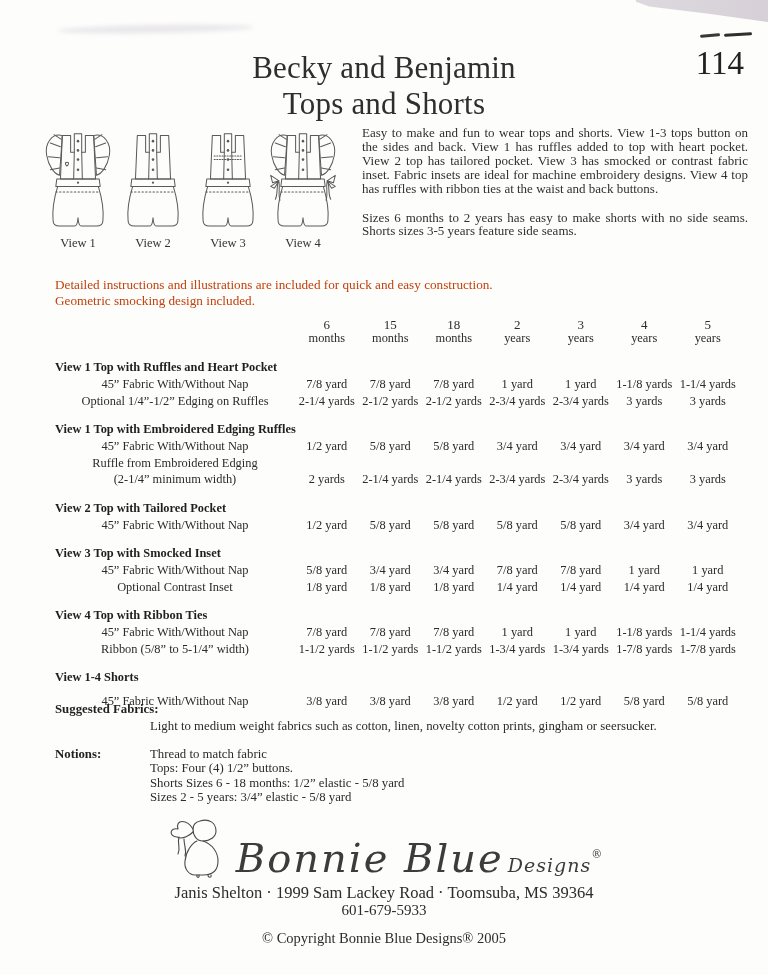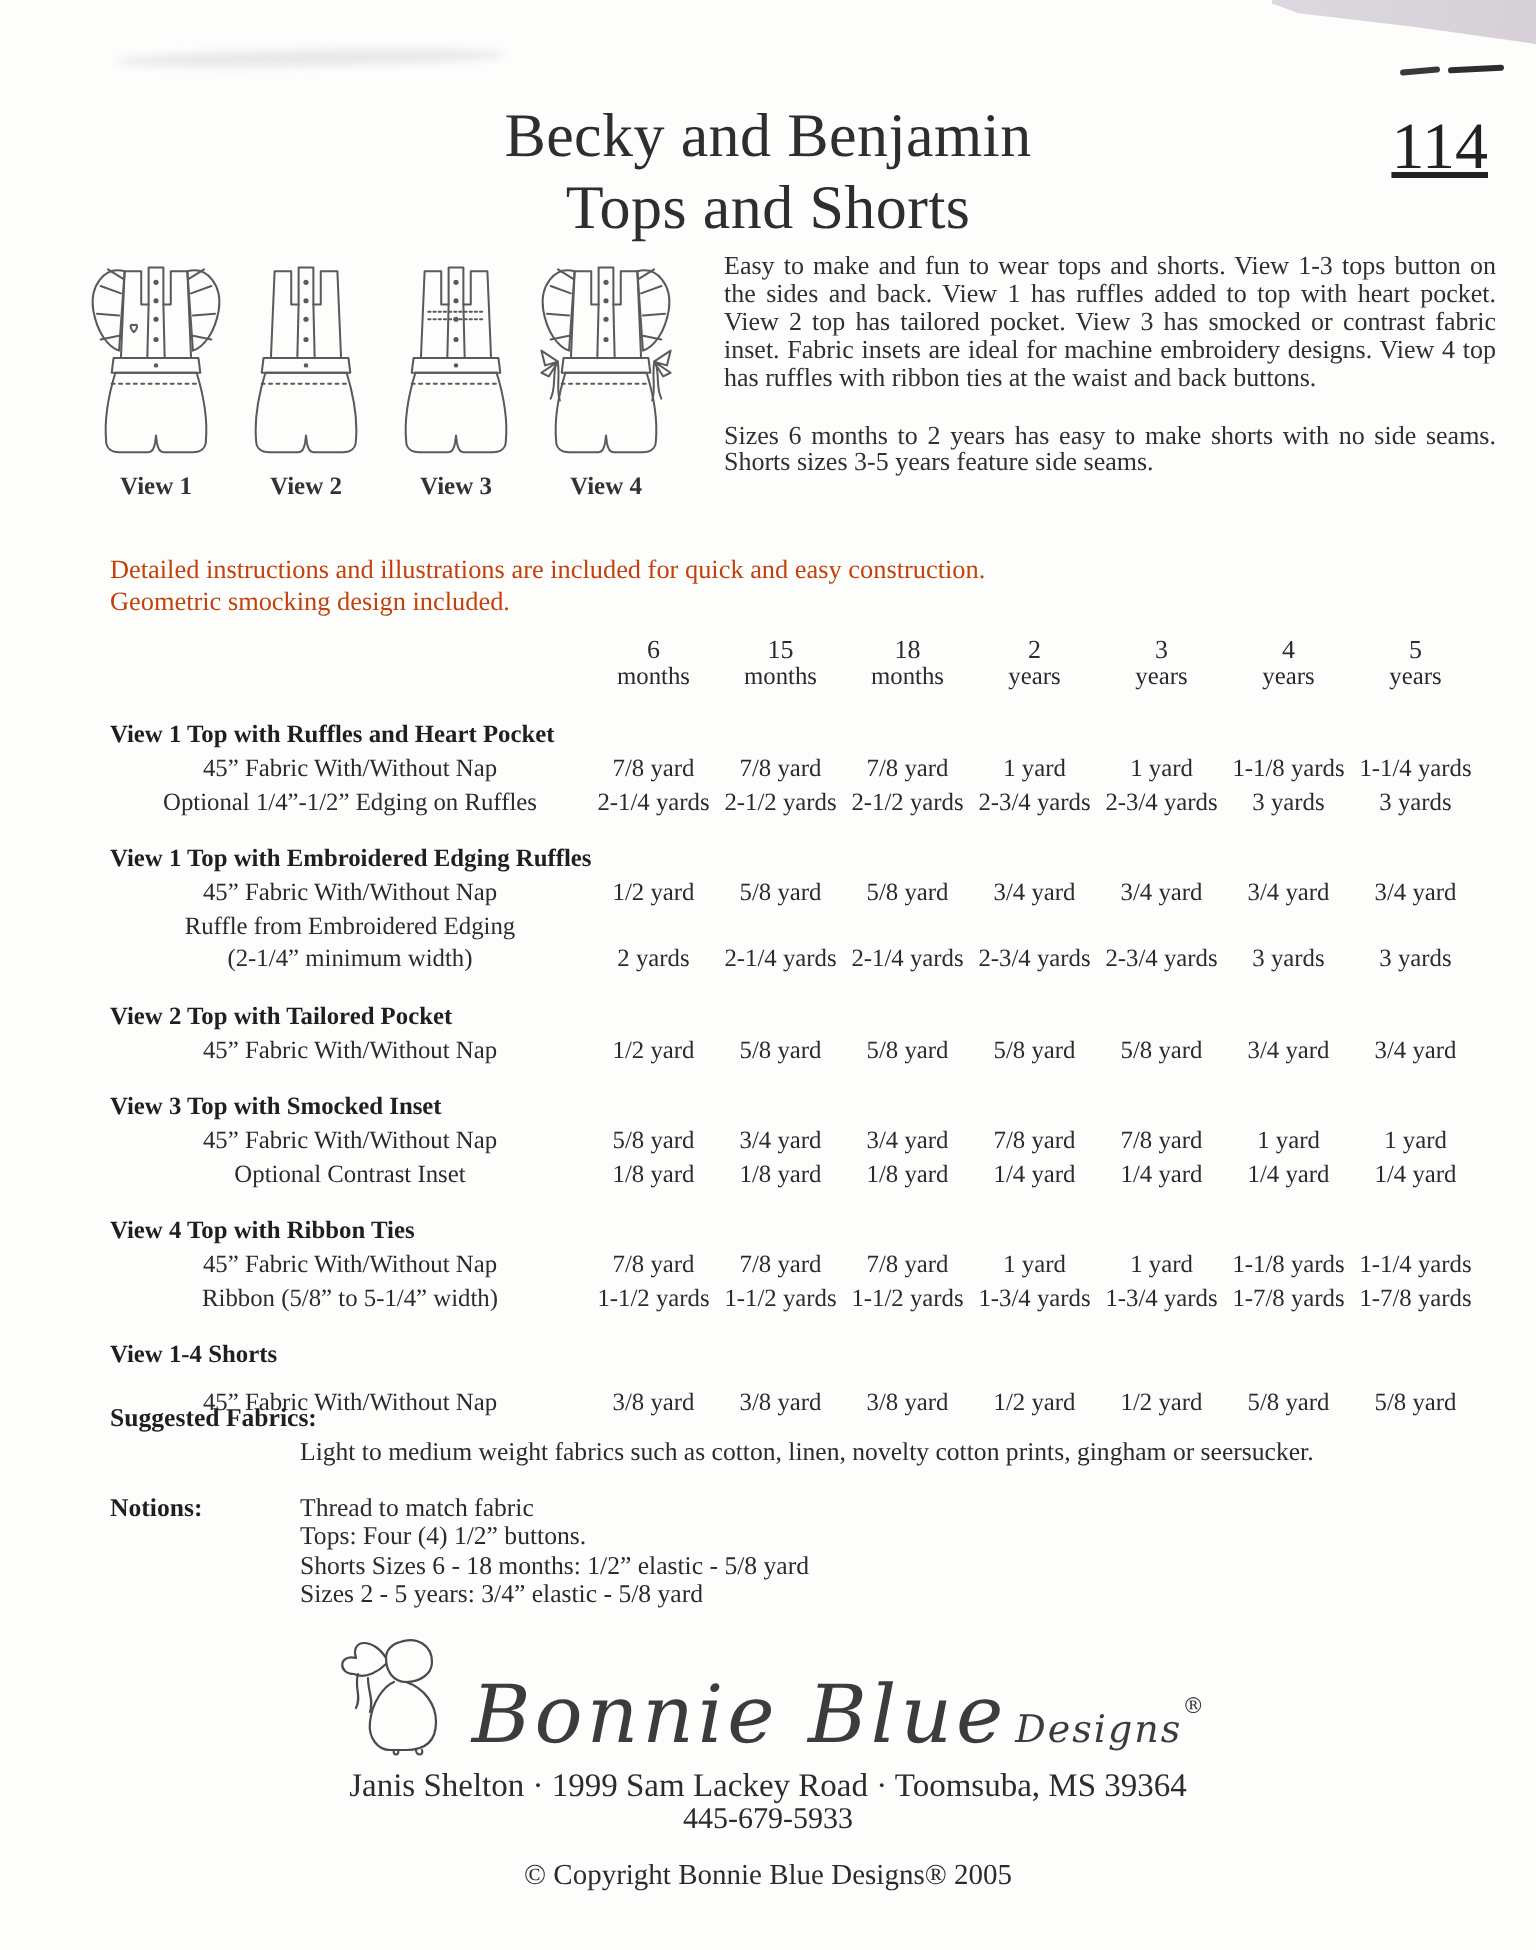--- a/index.html
+++ b/index.html
@@ -13,26 +13,26 @@
     background:linear-gradient(100deg,#d8d2da,#cfc7d0);
     clip-path:polygon(0 0,100% 0,100% 100%,55% 62%,10% 30%,0 8%); opacity:.85; }
   .pen-dash { position:absolute; top:32px; right:12px; width:56px; height:6px; }
   .pen-dash .d1 { position:absolute; left:0; top:2px; width:20px; height:2.6px; background:#383838; transform:rotate(-5deg); border-radius:2px;}
   .pen-dash .d2 { position:absolute; left:24px; top:0.5px; width:28px; height:2.8px; background:#2e2e2e; transform:rotate(-3deg); border-radius:2px;}
   .smudge { position:absolute; left:58px; top:25px; width:195px; height:8px;
     background:#b5aebc; opacity:.28; filter:blur(2px); border-radius:50%; transform:rotate(-1deg); }
   
   .title-block { position:absolute; top:50px; left:0; right:0; text-align:center; }
   .title-block h1 { margin:0; font-size:31px; font-weight:normal; line-height:1.17; color:#2e2e2e; letter-spacing:.2px; }
-  .pattern-number { position:absolute; top:56px; right:24px; font-size:33px; color:#222;text-decoration:underline; }
+  .pattern-number { position:absolute; top:45px; right:24px; font-size:33px; color:#222; }
   
   .views { position:absolute; left:42px; top:123px; display:flex; gap:3px; }
   .view { text-align:center; }
   .view svg { display:block; }
-  .view-label { font-size:12.5px; margin-top:1px; color:#333;font-weight:bold; }
+  .view-label { font-size:12.5px; margin-top:1px; color:#333; }
   
   .intro { position:absolute; left:362px; top:126px; width:386px; font-size:13px; line-height:13.9px; text-align:justify; color:#303030; }
   .intro p { margin:0 0 15px 0; }
   
   .notes { position:absolute; left:55px; top:277px; font-size:13.2px; line-height:16.2px; color:#c2410c; }
   
   .yardage { position:absolute; left:55px; top:318px; width:700px; font-size:12.4px; }
   .trow { display:grid; grid-template-columns:240px repeat(7,63.5px); align-items:end; }
   .size-cell { text-align:center; line-height:13.5px; padding-bottom:2px; }
   .size-num { font-size:13px; }
@@ -360,16 +360,16 @@
       <path d="M29,13 C23,3 11,3 14,13 C5,11 5,21 13,21 C19,24 26,19 29,16"></path>
       <path d="M15,21 C13,28 17,32 14,38 M20,23 C20,30 23,34 21,40"></path>
       <path d="M39,25 C48,28 54,36 54,45 C54,55 48,59 39,59 L31,59 C25,59 20,53 21,45 C22,35 28,27 33,25"></path>
       <path d="M33,59 C32,62 36,62 35,59 M44,59 C44,62 48,62 47,59"></path>
     </svg>
     <div class="logo-script">
       <span>Bonnie Blue</span><span class="logo-suffix">Designs</span><span class="logo-reg">®</span>
     </div>
   </div>
   <div class="address">Janis Shelton · 1999 Sam Lackey Road · Toomsuba, MS  39364</div>
-  <div class="phone">445-679-5933</div>
+  <div class="phone">601-679-5933</div>
   <div class="copyright">© Copyright Bonnie Blue Designs®  2005</div>
 
 </div>
 
 </body></html>

